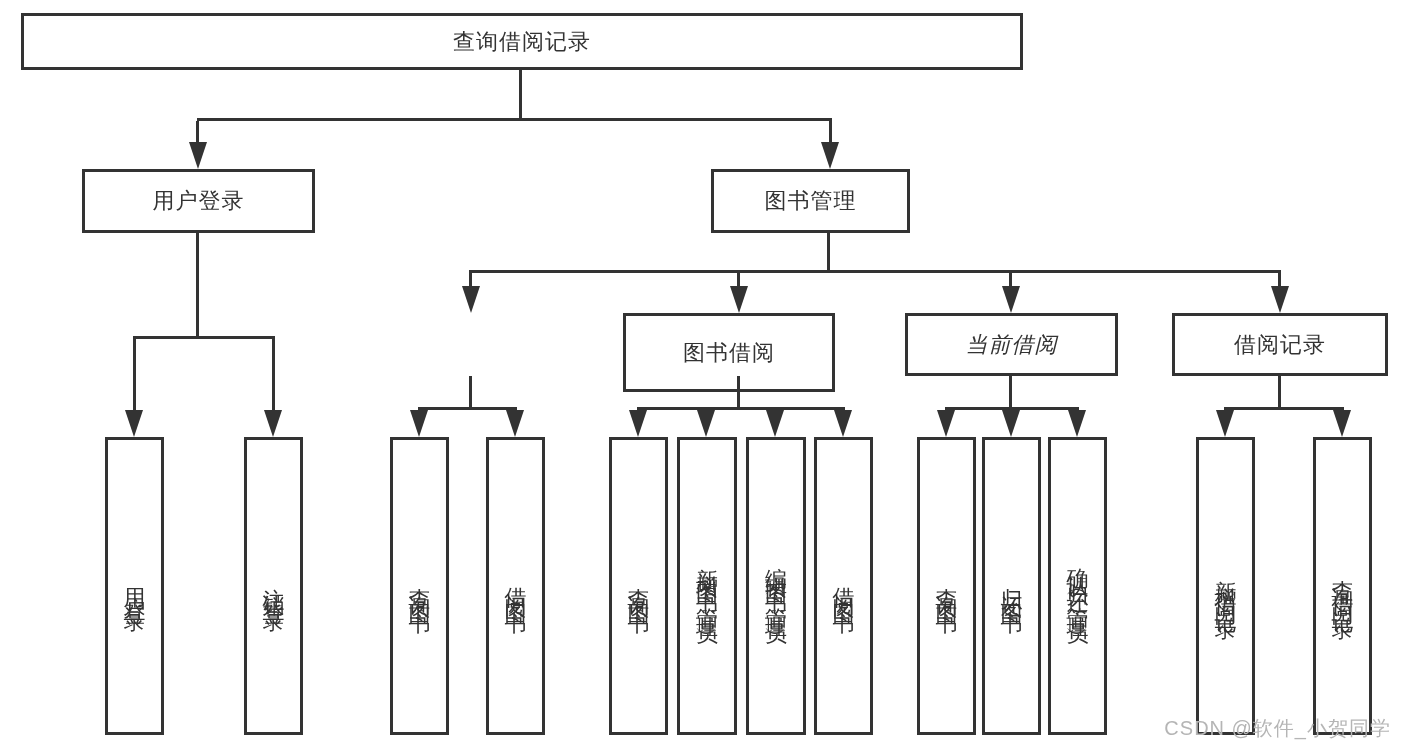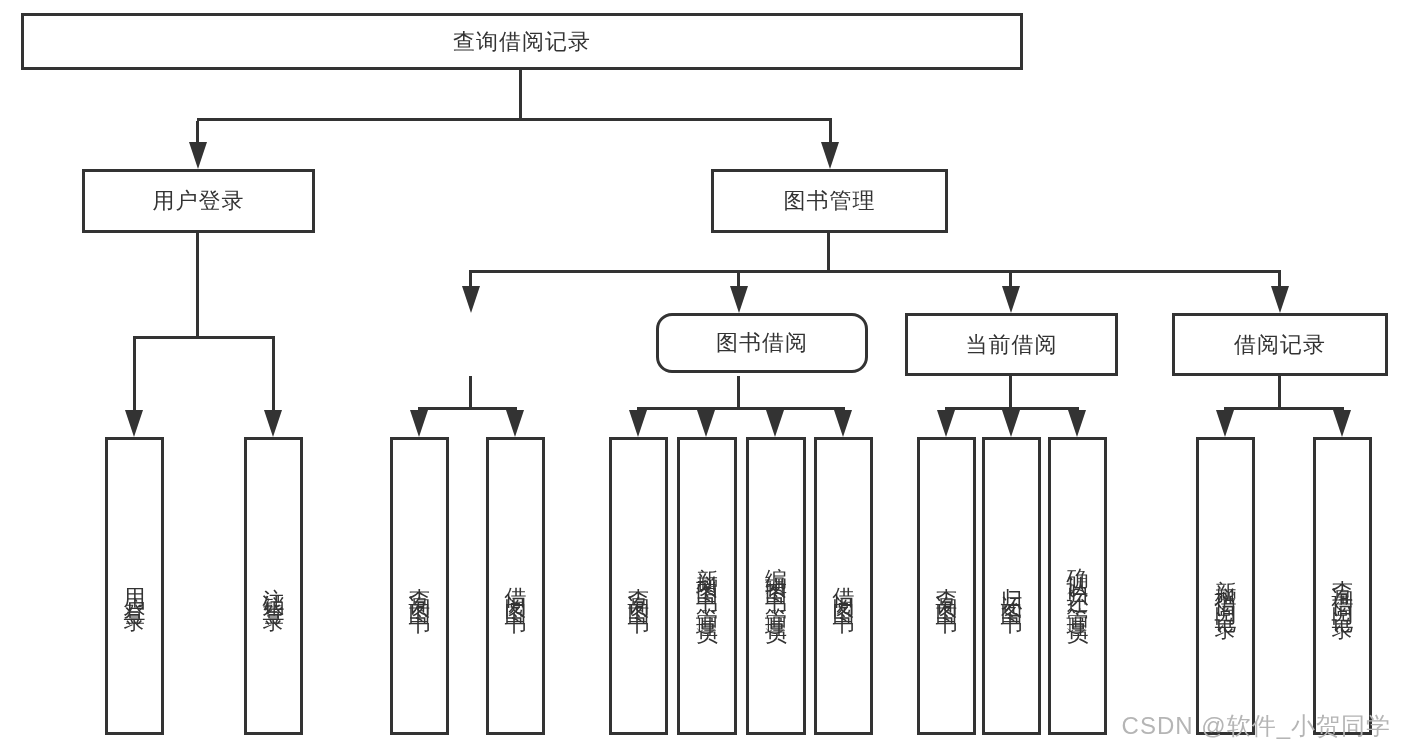--- a/index.html
+++ b/index.html
@@ -38,46 +38,46 @@
   .hl{position:absolute;height:3px;background:var(--line);}
   .ar{
     position:absolute;width:0;height:0;
     border-left:9px solid transparent;
     border-right:9px solid transparent;
     border-top:27px solid var(--line);
   }
   .watermark{
     position:absolute;
     right:14px;bottom:5px;
-    font-size:24px;
+    font-size:20px;
     color:#b5b5b5;
     letter-spacing:1px;
     white-space:nowrap;
   }
 </style>
 </head>
 <body>
 
 <div class="canvas">
 
   <div class="box" style="left:21px;top:13px;width:1002px;height:57px;">
     <span>查询借阅记录</span>
   </div>
 
   <div class="box" style="left:82px;top:169px;width:233px;height:64px;">
     <span>用户登录</span>
   </div>
-  <div class="box" style="left:711px;top:169px;width:237px;height:64px;">
+  <div class="box" style="left:711px;top:169px;width:199px;height:64px;">
     <span>图书管理</span>
   </div>
 
-  <div class="box" style="left:656px;top:313px;width:212px;height:60px;border-radius:16px;">
+  <div class="box" style="left:623px;top:313px;width:212px;height:79px;">
     <span>图书借阅</span>
   </div>
-  <div class="box" style="left:905px;top:313px;width:213px;height:63px;">
+  <div class="box" style="left:905px;top:313px;width:213px;height:63px;font-style:italic;">
     <span>当前借阅</span>
   </div>
   <div class="box" style="left:1172px;top:313px;width:216px;height:63px;">
     <span>借阅记录</span>
   </div>
 
   <div class="box leaf" style="left:105px;top:437px;width:59px;height:298px;">
     <span>用户登录</span>
   </div>
   <div class="box leaf" style="left:244px;top:437px;width:59px;height:298px;">

